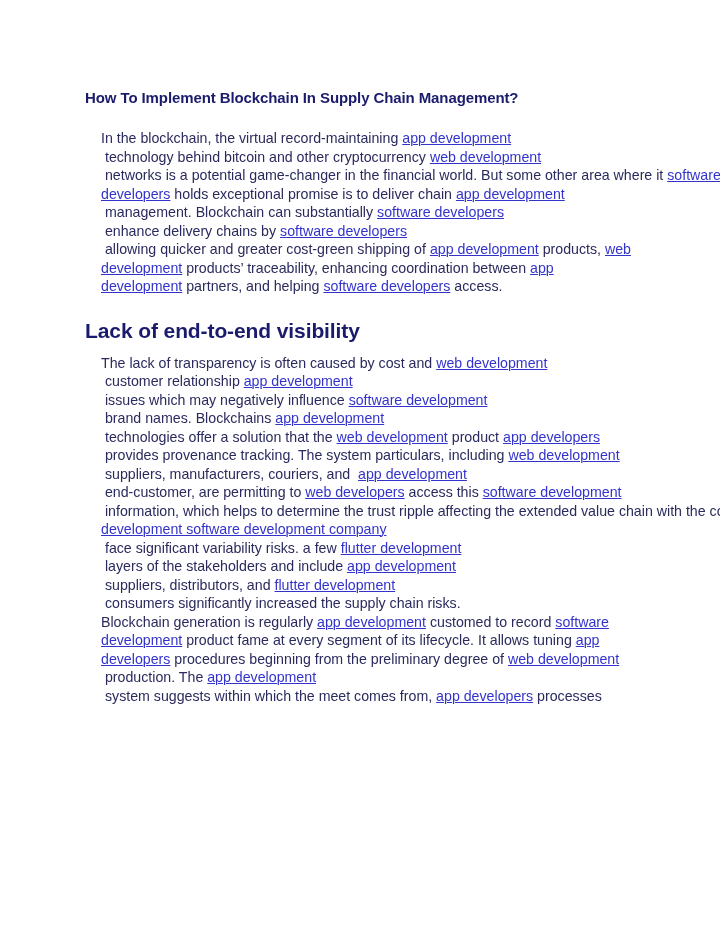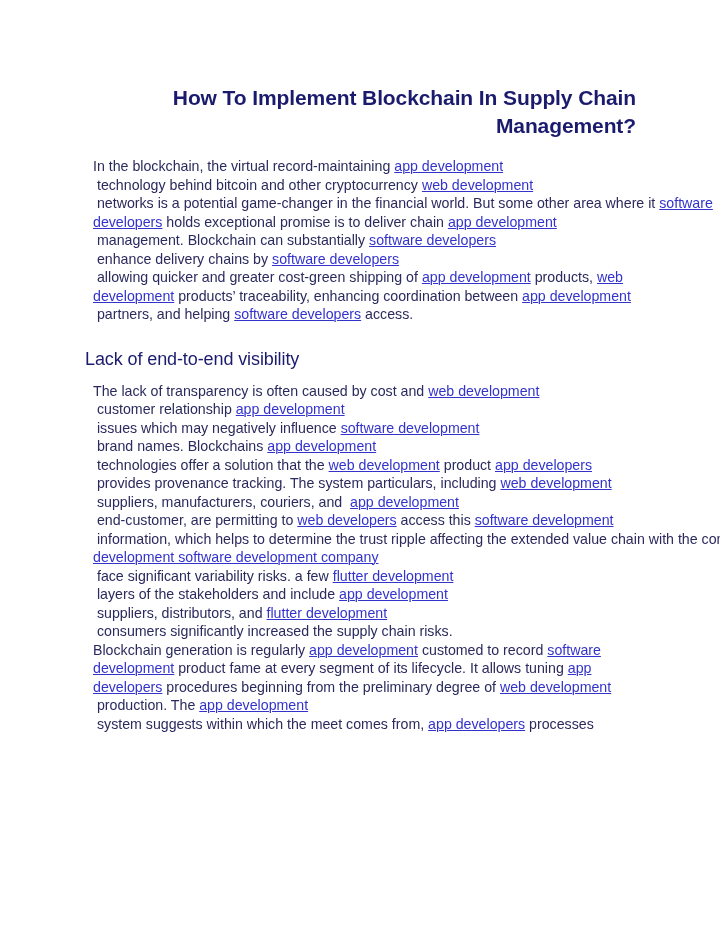--- a/index.html
+++ b/index.html
@@ -20,41 +20,41 @@
     background: #ffffff;
     overflow: hidden;
   }
   .content {
     position: absolute;
     left: 85px;
     top: 84px;
     width: 551px;
   }
   .doc-title {
-    font-size: 21px;
+    font-size: 15px;
     line-height: 28px;
     font-weight: bold;
     color: #1b1b6e;
-    text-align: right;
+    text-align: left;
     margin: 0 0 17px 0;
     letter-spacing: -0.1px;
   }
   .section-heading {
-    font-size: 18px;
+    font-size: 21px;
     line-height: 26px;
-    font-weight: normal;
+    font-weight: bold;
     color: #1b1b6e;
     margin: 22px 0 10px 0;
     letter-spacing: -0.1px;
   }
   p.body-para {
     font-size: 14.2px;
     line-height: 18.5px;
     color: #2a2a5e;
-    margin: 0 0 0 8px;
+    margin: 0 0 0 16px;
     text-align: left;
     word-spacing: 0px;
   }
   a.doc-link,
   .doc-link {
     color: #3333cc;
     text-decoration: underline;
     text-decoration-thickness: 1px;
     text-underline-offset: 1px;
     cursor: pointer;

